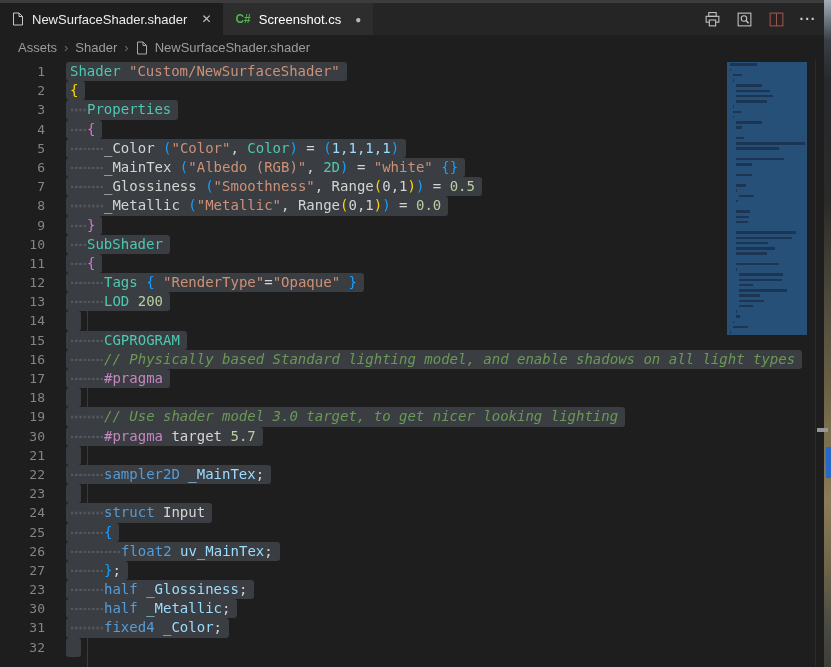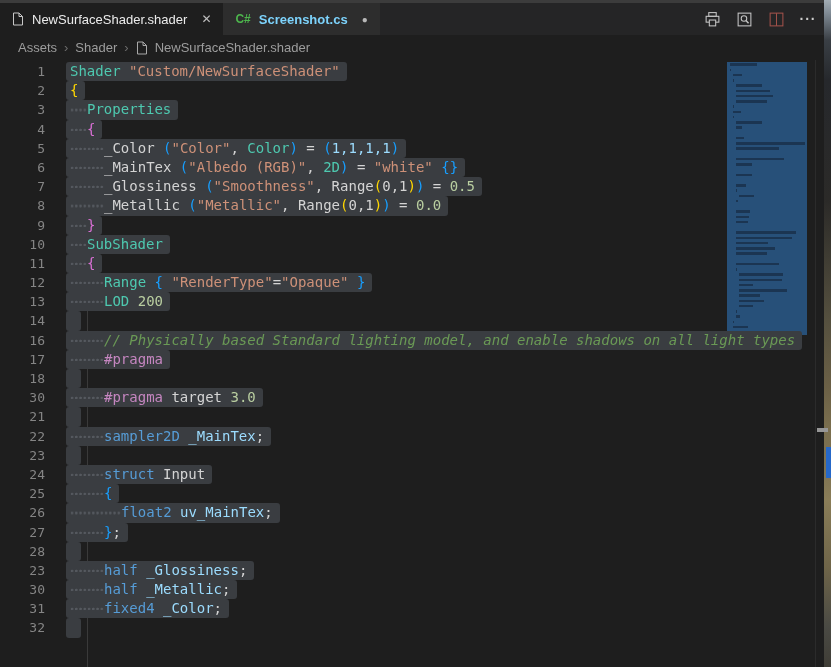--- a/index.html
+++ b/index.html
@@ -9,21 +9,21 @@
     background:var(--bg); font-family:"Liberation Sans", sans-serif;
   }
   
   .topstrip { position:absolute; top:0; left:0; right:0; height:3px; background:#3c3c3c; z-index:5; }
   .tabbar { position:absolute; top:3px; left:0; right:0; height:32px; background:var(--panel); display:flex; z-index:4; }
   .tab { display:flex; align-items:center; gap:8px; padding:0 12px; height:32px; cursor:pointer; }
   .tab.active { background:var(--bg); }
   .tab.inactive { background:var(--tab_inactive); border-right:1px solid var(--panel); }
   .tab .label { font-size:13px; }
   .tab.active .label { color:#ececec; }
-  .tab.inactive .label { color:#7dd3fc;font-weight:bold; }
+  .tab.inactive .label { color:#ffffff; }
   .close-x { color:#c0c0c0; font-size:12px; margin-left:6px; cursor:pointer; }
   .mod-dot { color:#b8b8b8; font-size:10px; margin-left:6px; }
   .csharp { color:var(--csharp); font-weight:bold; font-size:12px; }
   .fileicon { width:12px; height:14px; flex:none; }
   .actions { position:absolute; right:12px; top:8px; display:flex; gap:10px; align-items:center; z-index:6; }
   .actbtn { width:22px; height:22px; display:flex; align-items:center; justify-content:center; cursor:pointer; }
   .more { color:#cccccc; font-size:14px; letter-spacing:1px; font-weight:bold; }
   
   .breadcrumb { position:absolute; top:35px; left:0; right:0; height:25px; background:var(--bg);
     display:flex; align-items:center; padding-left:18px; gap:7px; font-size:13px; color:#9d9d9d; z-index:3; }
@@ -184,57 +184,69 @@
       </div>
       <div class="row">
         <div class="ln">11</div>
         <div class="lc">
           <span class="sel"><span class="ws" style="width: 17px;"></span><span class="tk tk-b2">{</span></span>
         </div>
       </div>
       <div class="row">
         <div class="ln">12</div>
         <div class="lc">
-          <span class="sel"><span class="ws" style="width: 34px;"></span><span class="tk tk-teal">Range</span><span class="tk tk-wh"> </span><span class="tk tk-b3">{</span><span class="tk tk-wh"> </span><span class="tk tk-str">"RenderType"</span><span class="tk tk-wh">=</span><span class="tk tk-str">"Opaque"</span><span class="tk tk-wh"> </span><span class="tk tk-b3">}</span></span>
+          <span class="sel"><span class="ws" style="width: 34px;"></span><span class="tk tk-teal">Tags</span><span class="tk tk-wh"> </span><span class="tk tk-b3">{</span><span class="tk tk-wh"> </span><span class="tk tk-str">"RenderType"</span><span class="tk tk-wh">=</span><span class="tk tk-str">"Opaque"</span><span class="tk tk-wh"> </span><span class="tk tk-b3">}</span></span>
         </div>
       </div>
       <div class="row">
         <div class="ln">13</div>
         <div class="lc">
           <span class="sel"><span class="ws" style="width: 34px;"></span><span class="tk tk-teal">LOD</span><span class="tk tk-wh"> </span><span class="tk tk-num">200</span></span>
         </div>
       </div>
       <div class="row">
         <div class="ln">14</div>
         <div class="lc">
           <span class="sel stub"></span>
         </div>
       </div>
       <div class="row">
+        <div class="ln">15</div>
+        <div class="lc">
+          <span class="sel"><span class="ws" style="width: 34px;"></span><span class="tk tk-teal">CGPROGRAM</span></span>
+        </div>
+      </div>
+      <div class="row">
         <div class="ln">16</div>
         <div class="lc">
           <span class="sel"><span class="ws" style="width: 34px;"></span><span class="tk tk-com">// Physically based Standard lighting model, and enable shadows on all light types</span></span>
         </div>
       </div>
       <div class="row">
         <div class="ln">17</div>
         <div class="lc">
           <span class="sel"><span class="ws" style="width: 34px;"></span><span class="tk tk-pink">#pragma</span></span>
         </div>
       </div>
       <div class="row">
         <div class="ln">18</div>
         <div class="lc">
           <span class="sel stub"></span>
         </div>
       </div>
       <div class="row">
+        <div class="ln">19</div>
+        <div class="lc">
+          <span class="sel"><span class="ws" style="width: 34px;"></span><span class="tk tk-com">// Use shader model 3.0 target, to get nicer looking lighting</span></span>
+        </div>
+      </div>
+      <div class="row">
         <div class="ln">30</div>
         <div class="lc">
-          <span class="sel"><span class="ws" style="width: 34px;"></span><span class="tk tk-pink">#pragma</span><span class="tk tk-wh"> target </span><span class="tk tk-num">3.0</span></span>
+          <span class="sel"><span class="ws" style="width: 34px;"></span><span class="tk tk-pink">#pragma</span><span class="tk tk-wh"> target </span><span class="tk tk-num">5.7</span></span>
         </div>
       </div>
       <div class="row">
         <div class="ln">21</div>
         <div class="lc">
           <span class="sel stub"></span>
         </div>
       </div>
       <div class="row">
         <div class="ln">22</div>
@@ -263,26 +275,20 @@
       <div class="row">
         <div class="ln">26</div>
         <div class="lc">
           <span class="sel"><span class="ws" style="width: 51px;"></span><span class="tk tk-blue">float2</span><span class="tk tk-wh"> </span><span class="tk tk-lb">uv_MainTex</span><span class="tk tk-wh">;</span></span>
         </div>
       </div>
       <div class="row">
         <div class="ln">27</div>
         <div class="lc">
           <span class="sel"><span class="ws" style="width: 34px;"></span><span class="tk tk-b3">}</span><span class="tk tk-wh">;</span></span>
-        </div>
-      </div>
-      <div class="row">
-        <div class="ln">28</div>
-        <div class="lc">
-          <span class="sel stub"></span>
         </div>
       </div>
       <div class="row">
         <div class="ln">23</div>
         <div class="lc">
           <span class="sel"><span class="ws" style="width: 34px;"></span><span class="tk tk-blue">half</span><span class="tk tk-wh"> </span><span class="tk tk-lb">_Glossiness</span><span class="tk tk-wh">;</span></span>
         </div>
       </div>
       <div class="row">
         <div class="ln">30</div>

